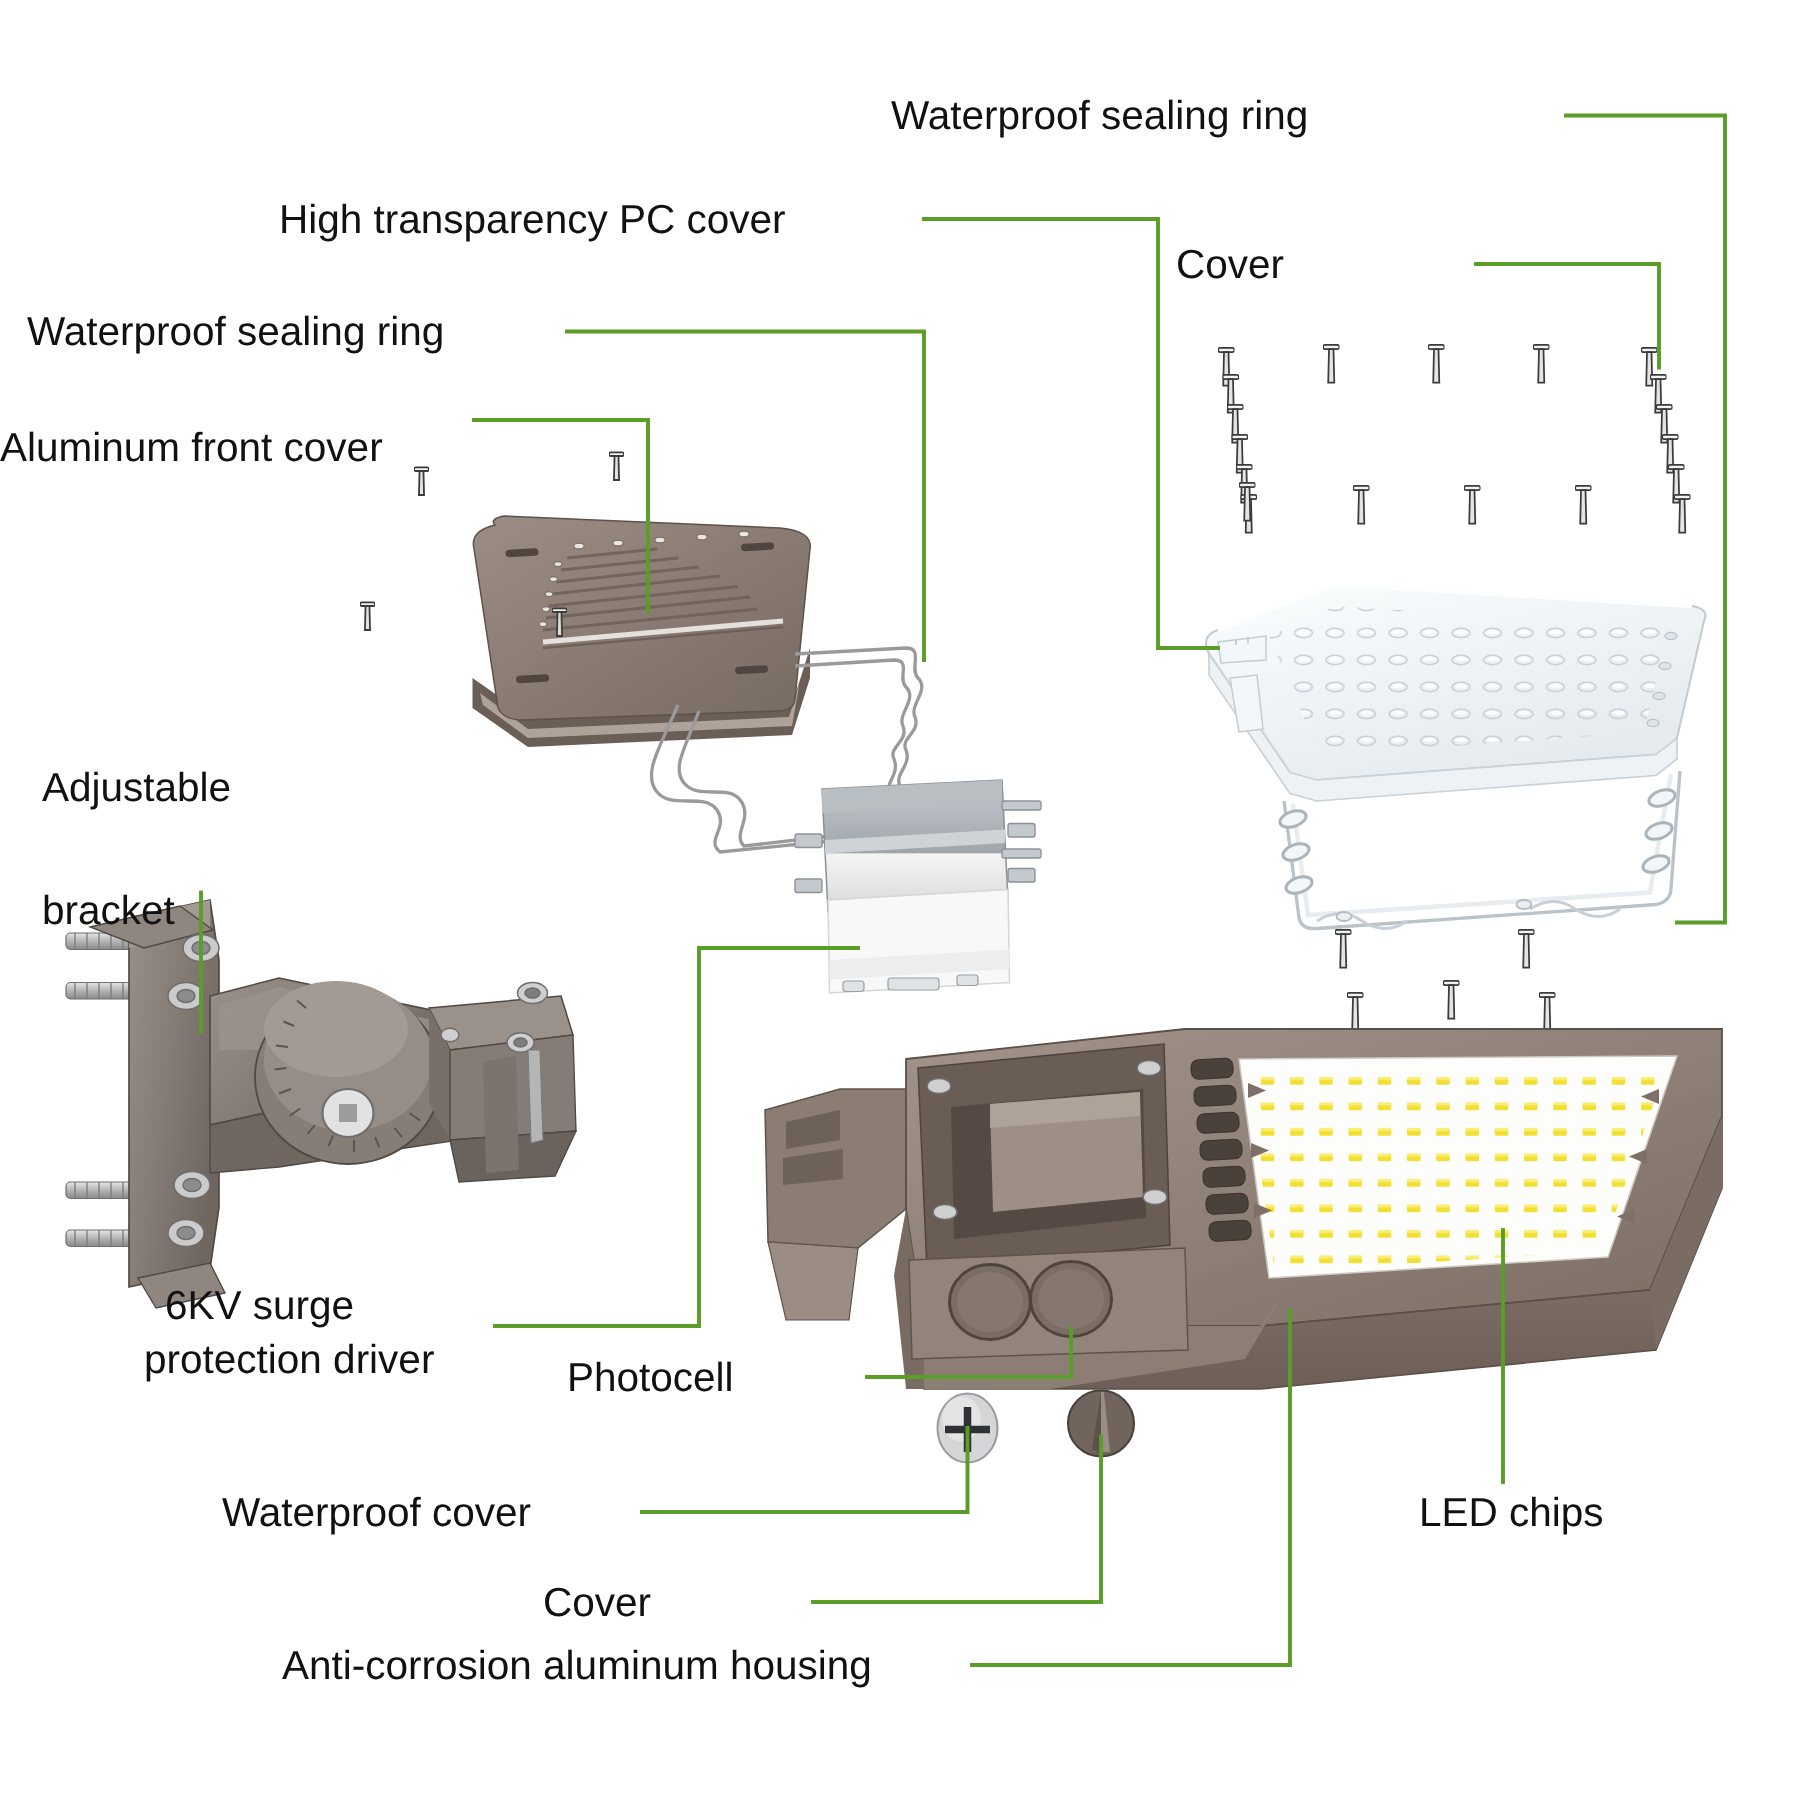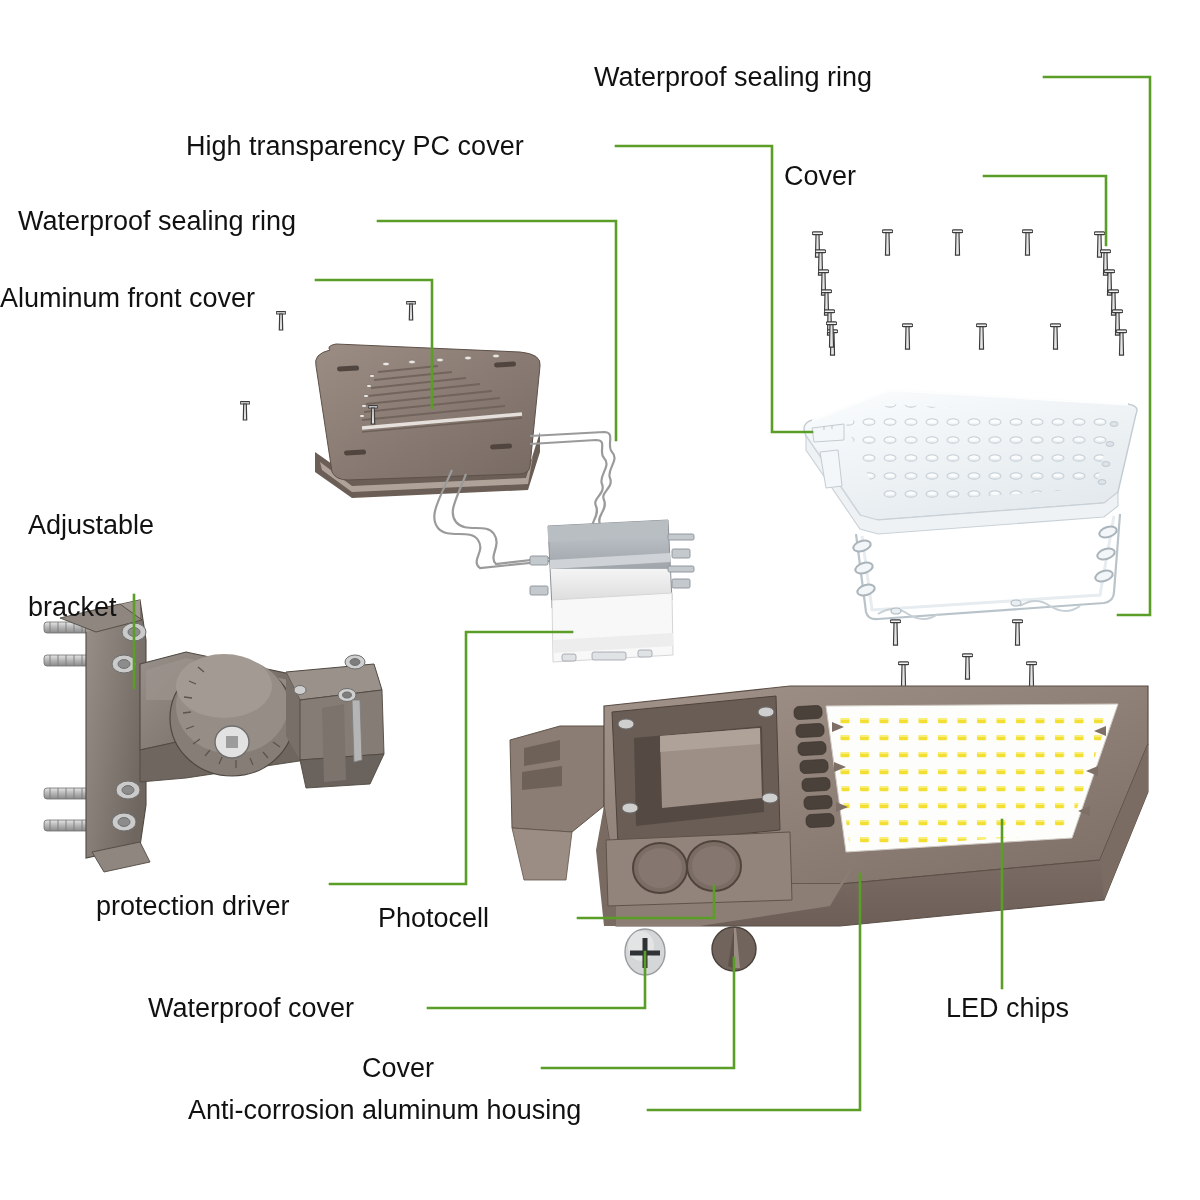--- a/index.html
+++ b/index.html
@@ -409,20 +409,21 @@
 
   <div class="lbl r" style="left:186px;top:131px;width:430px;">High transparency PC cover</div>
 
   <div class="lbl r" style="left:18px;top:206px;width:360px;">Waterproof sealing ring</div>
 
   <div class="lbl r" style="left:0px;top:283px;width:316px;">Aluminum front cover</div>
 
   <div class="lbl c" style="left:28px;top:510px;width:212px;">Adjustable</div>
   <div class="lbl c" style="left:28px;top:544px;width:212px;margin-top:48px;">bracket</div>
 
+  <div class="lbl c" style="left:110px;top:855px;width:220px;">6KV surge</div>
   <div class="lbl c" style="left:96px;top:891px;width:248px;">protection driver</div>
 
   <div class="lbl r" style="left:148px;top:993px;width:280px;">Waterproof cover</div>
 
   <div class="lbl r" style="left:378px;top:903px;width:200px;">Photocell</div>
 
   <div class="lbl r" style="left:362px;top:1053px;width:180px;">Cover</div>
 
   <div class="lbl r" style="left:188px;top:1095px;width:460px;">Anti-corrosion aluminum housing</div>
 

